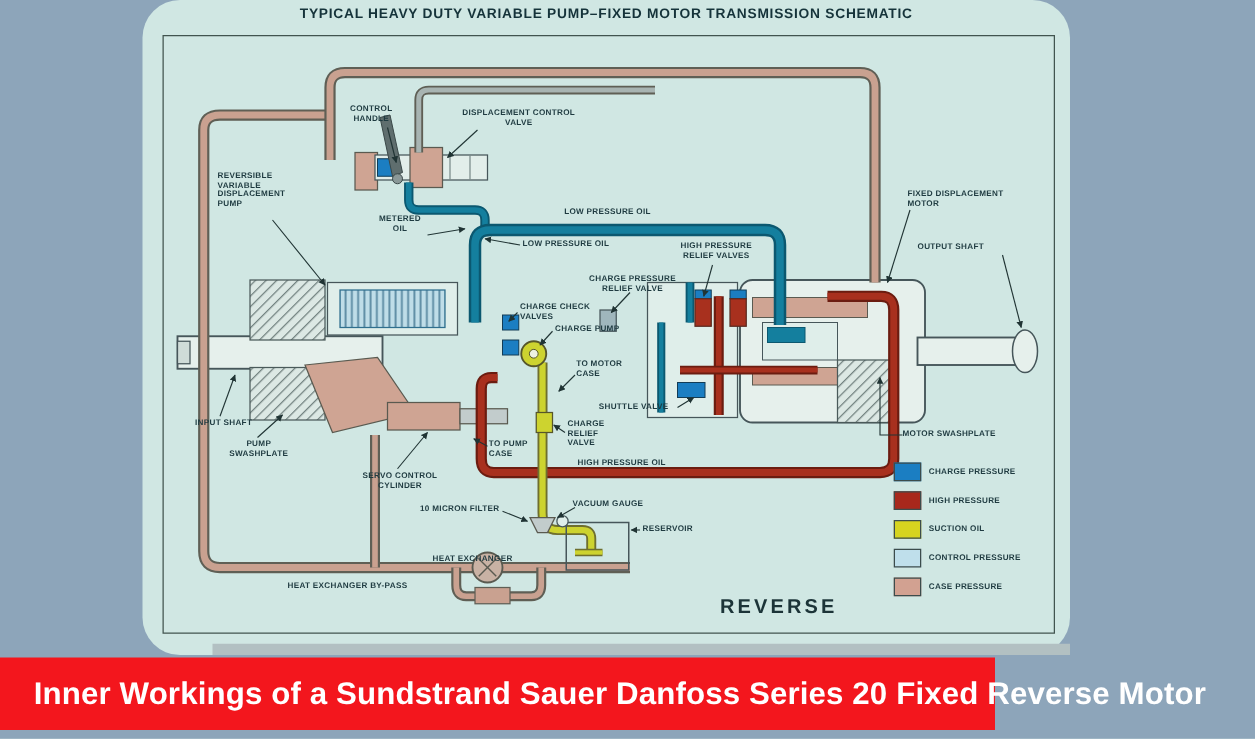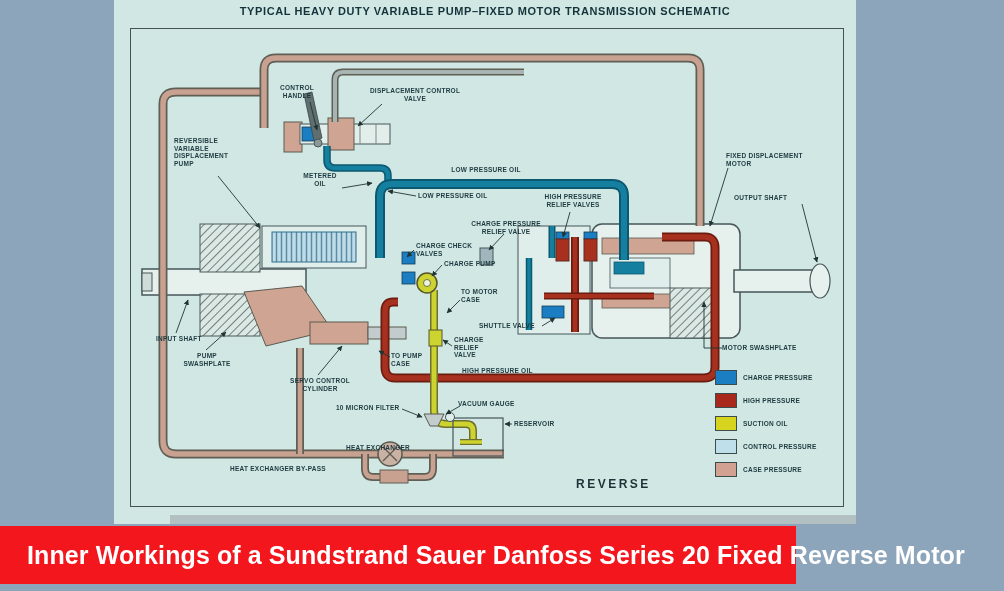--- a/index.html
+++ b/index.html
@@ -4,41 +4,42 @@
 <style>
   html,body{margin:0;padding:0;}
   body{
     width:1004px;height:591px;position:relative;overflow:hidden;
     background:#8da5ba;
     font-family:"Liberation Sans", sans-serif;
   }
   .panel{
     position:absolute;left:114px;top:0;width:742px;height:524px;
     background:#d0e7e3;
+    border-radius:30px;
   }
   .panel-edge{
     position:absolute;left:56px;top:515px;width:686px;height:9px;
     background:#b2c0c2;
   }
   .schematic-title{
     position:absolute;top:5px;left:0;width:100%;text-align:center;
     font-size:11px;font-weight:bold;letter-spacing:0.6px;color:#15333a;
   }
   .inner-border{
     position:absolute;left:16px;top:28px;width:712px;height:477px;
     border:1.5px solid #41544f;
   }
   svg.draw{position:absolute;left:0;top:0;}
   .lbl{
     position:absolute;font-size:6.5px;font-weight:bold;line-height:7.5px;
     letter-spacing:0.25px;color:#1e3a40;white-space:pre-line;z-index:3;
   }
   .ctr{text-align:center;}
   .mode-label{
-    position:absolute;left:462px;top:477px;font-size:12px;font-weight:bold;
+    position:absolute;left:462px;top:477px;font-size:16px;font-weight:bold;
     letter-spacing:2.5px;color:#1c3438;z-index:3;
   }
   .legend{position:absolute;left:601px;top:371px;z-index:3;}
   .legend-row{display:flex;align-items:center;height:13px;margin-bottom:10px;}
   .chip{
     width:20px;height:13px;border:1px solid #3c4c4c;flex:0 0 auto;
   }
   .legend-text{
     margin-left:6px;font-size:6.5px;font-weight:bold;letter-spacing:0.25px;
     color:#1e3a40;white-space:nowrap;

